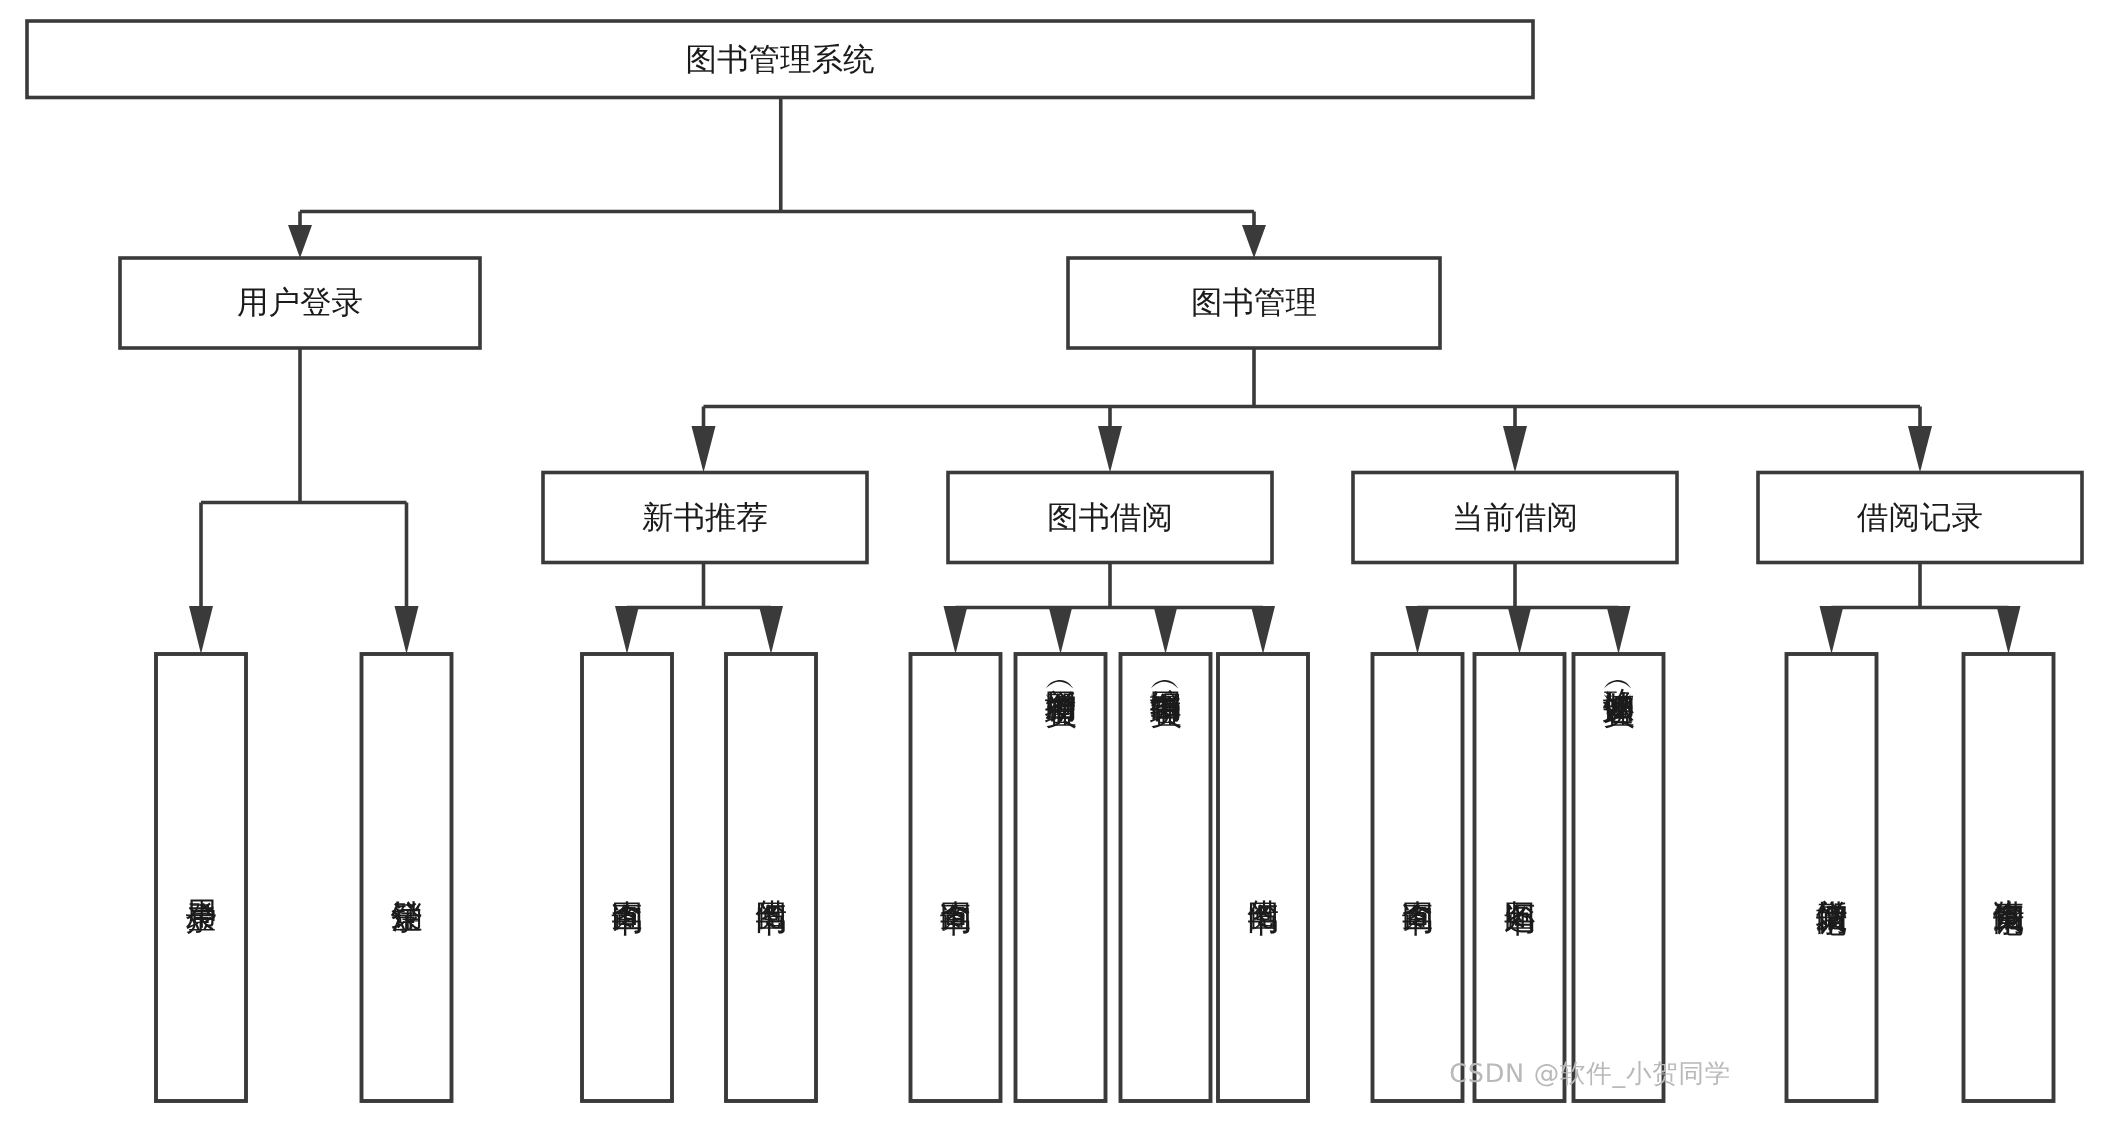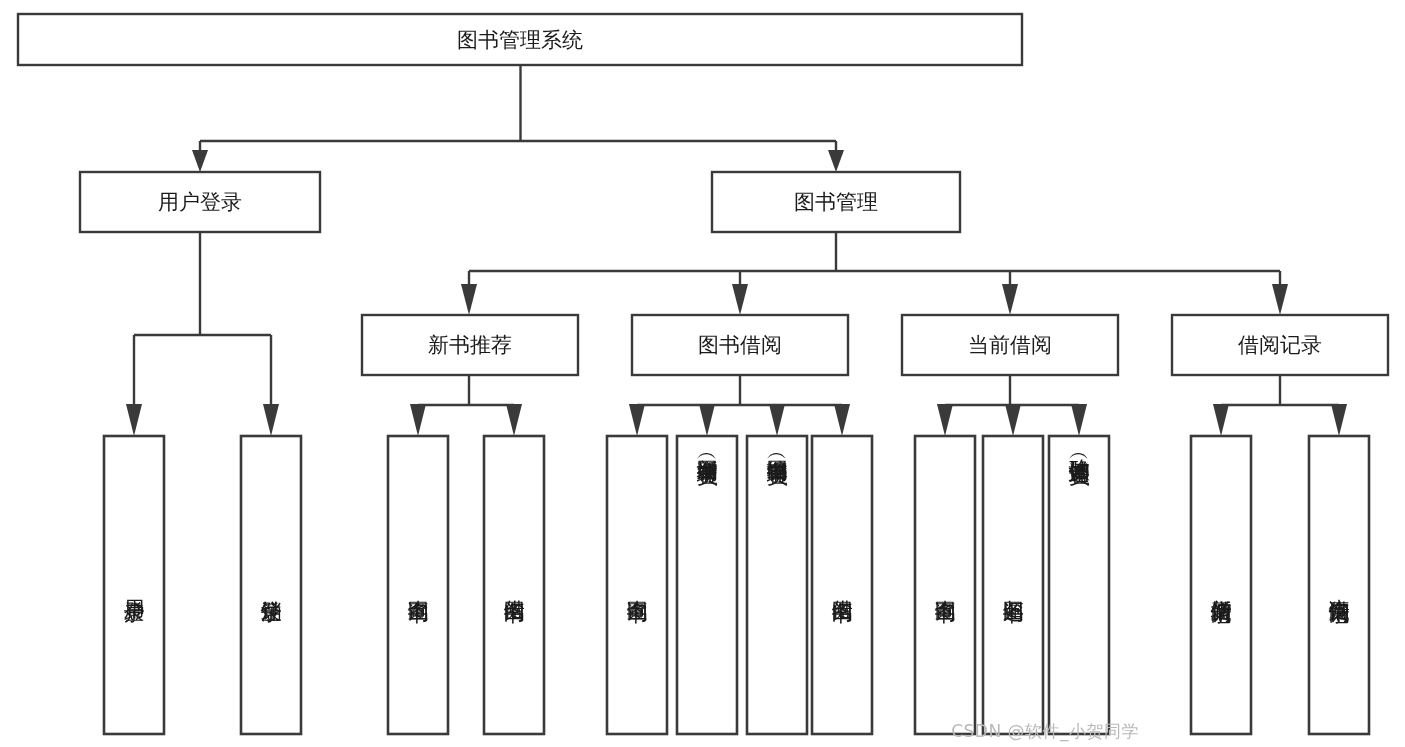--- a/index.html
+++ b/index.html
@@ -12,20 +12,21 @@
     width: 1405px;
     height: 747px;
     font-family: "DejaVu Sans", "Liberation Sans", sans-serif;
     overflow: hidden;
   }
   #diagram-root {
     position: relative;
     width: 1147px;
     height: 747px;
     background: #ffffff;
+    padding-left: 15px;
   }
   svg#tree-svg {
     position: absolute;
     left: 0;
     top: 0;
     width: 1405px;
     height: 747px;
     display: block;
   }
   .node-box {
@@ -69,21 +70,21 @@
     color: #1b1b1b;
     writing-mode: vertical-rl;
     text-orientation: upright;
     letter-spacing: 1px;
     white-space: nowrap;
     text-align: center;
   }
   .watermark {
     position: absolute;
     right: 8px;
-    bottom: 4px;
+    bottom: 20px;
     font-family: "DejaVu Sans", "Liberation Sans", sans-serif;
     font-size: 17px;
     color: #b9b9b9;
     letter-spacing: 0.5px;
     white-space: nowrap;
   }
 </style>
 </head>
 <body>
 

